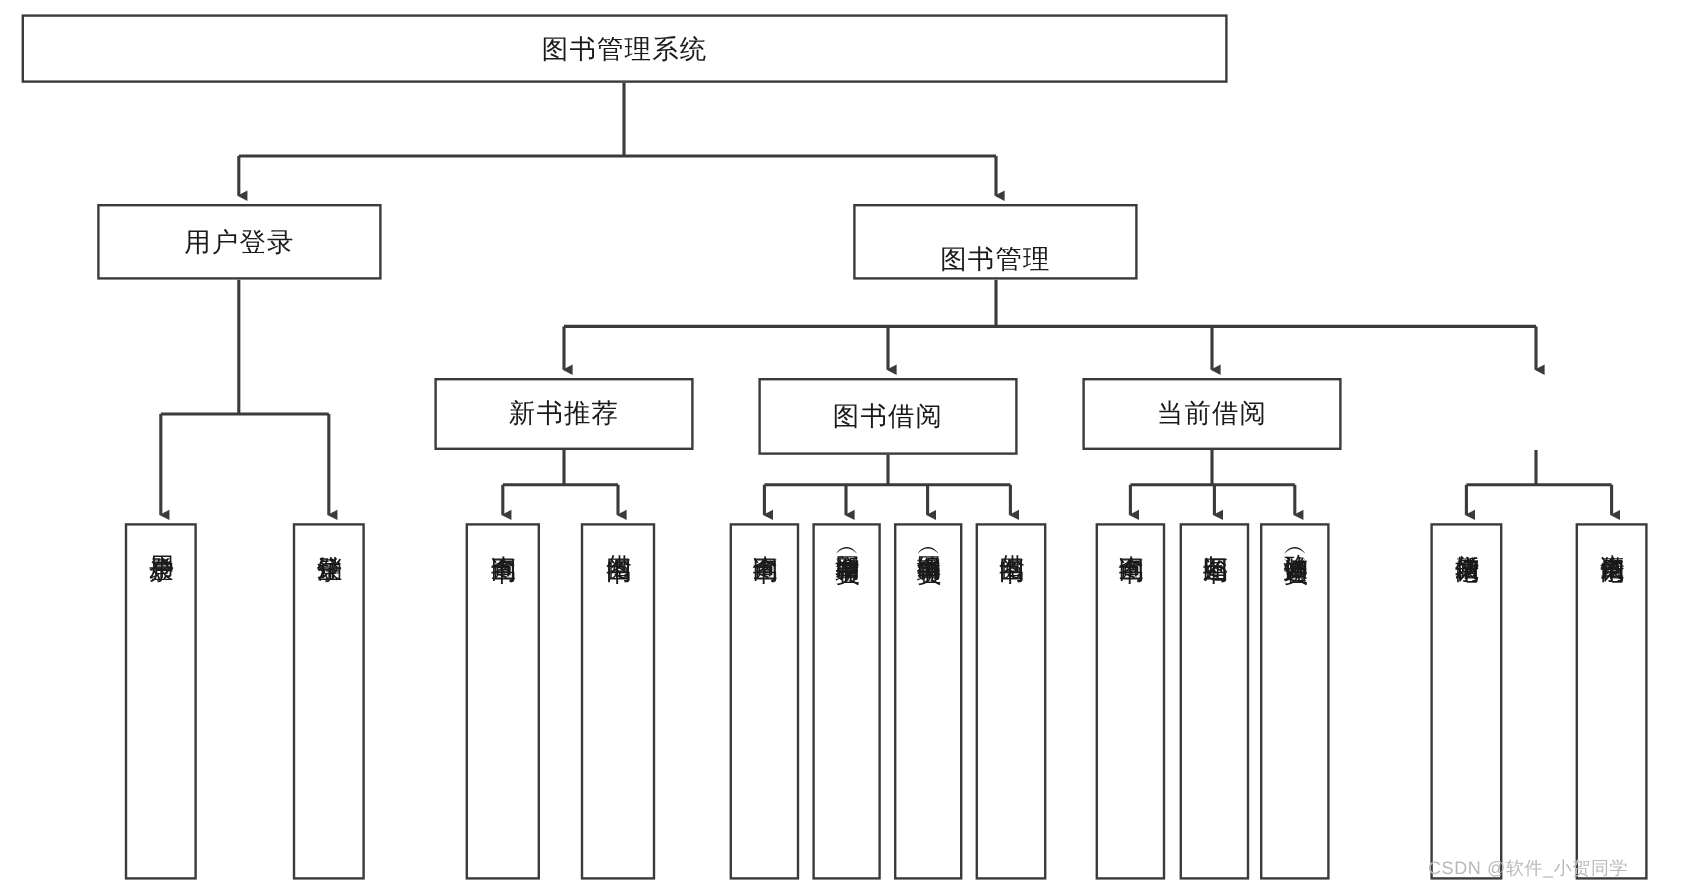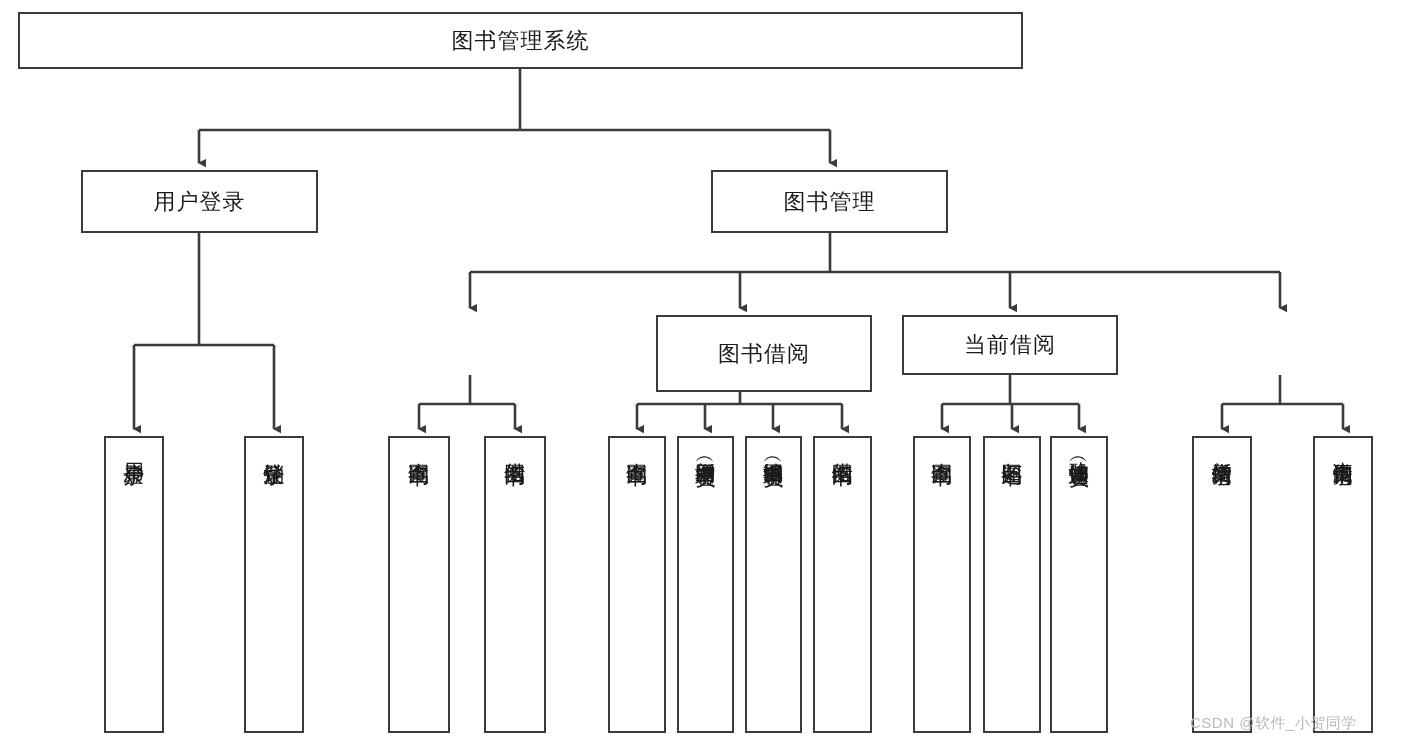--- a/index.html
+++ b/index.html
@@ -119,25 +119,28 @@
     </g>
   </svg>
 
   <div class="node h" style="left: 18px; top: 12px; width: 1005px; height: 57px;">
     <span>图书管理系统</span>
   </div>
 
   <div class="node h" style="left: 81px; top: 170px; width: 237px; height: 63px;">
     <span>用户登录</span>
   </div>
-  <div class="node h" style="left: 711px; top: 170px; width: 237px; height: 63px;">
+  <div class="node h" style="left: 711px; top: 170px; width: 237px; height: 63px; align-items: flex-end;">
     <span>图书管理</span>
   </div>
 
-  <div class="node h" style="left: 632px; top: 315px; width: 216px; height: 77px; margin-left: 24px;">
+  <div class="node h" style="left: 362px; top: 315px; width: 216px; height: 60px;">
+    <span>新书推荐</span>
+  </div>
+  <div class="node h" style="left: 632px; top: 315px; width: 216px; height: 64px;">
     <span>图书借阅</span>
   </div>
   <div class="node h" style="left: 902px; top: 315px; width: 216px; height: 60px; justify-content: center;">
     <span>当前借阅</span>
   </div>
 
   <div class="node leaf" style="left: 104px; top: 436px; width: 60px; height: 297px;">
     <span class="vtext">用户登录</span>
   </div>
   <div class="node leaf" style="left: 244px; top: 436px; width: 60px; height: 297px;">

